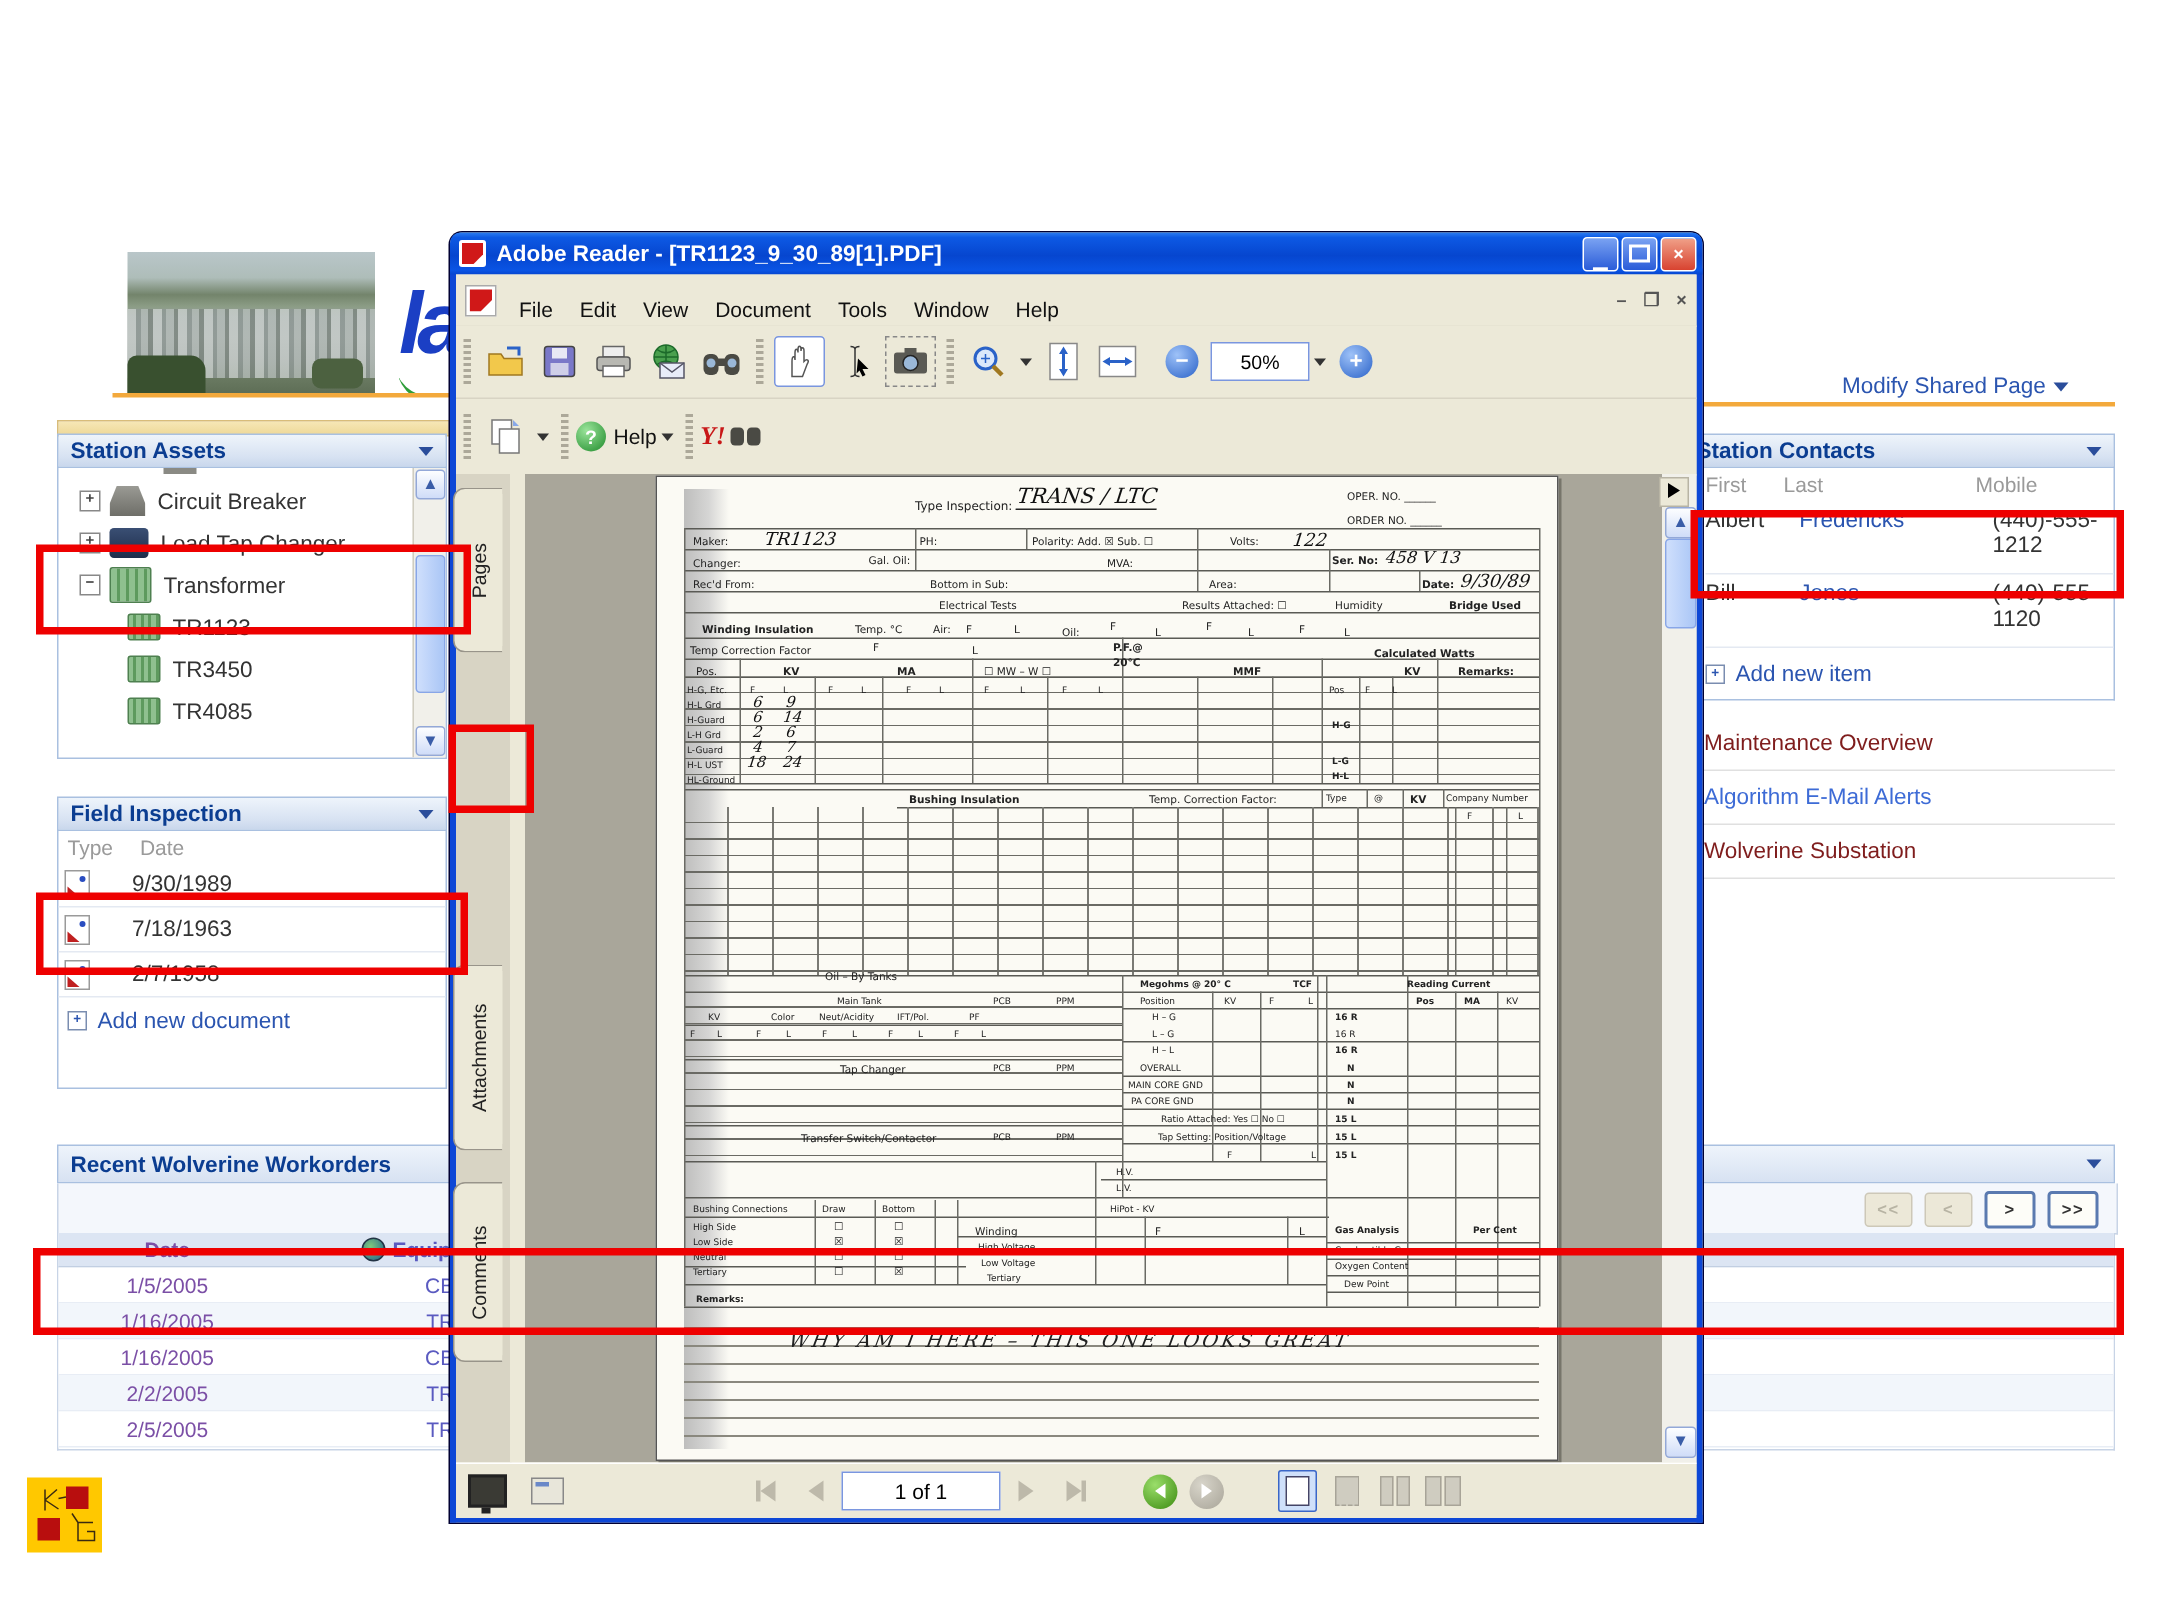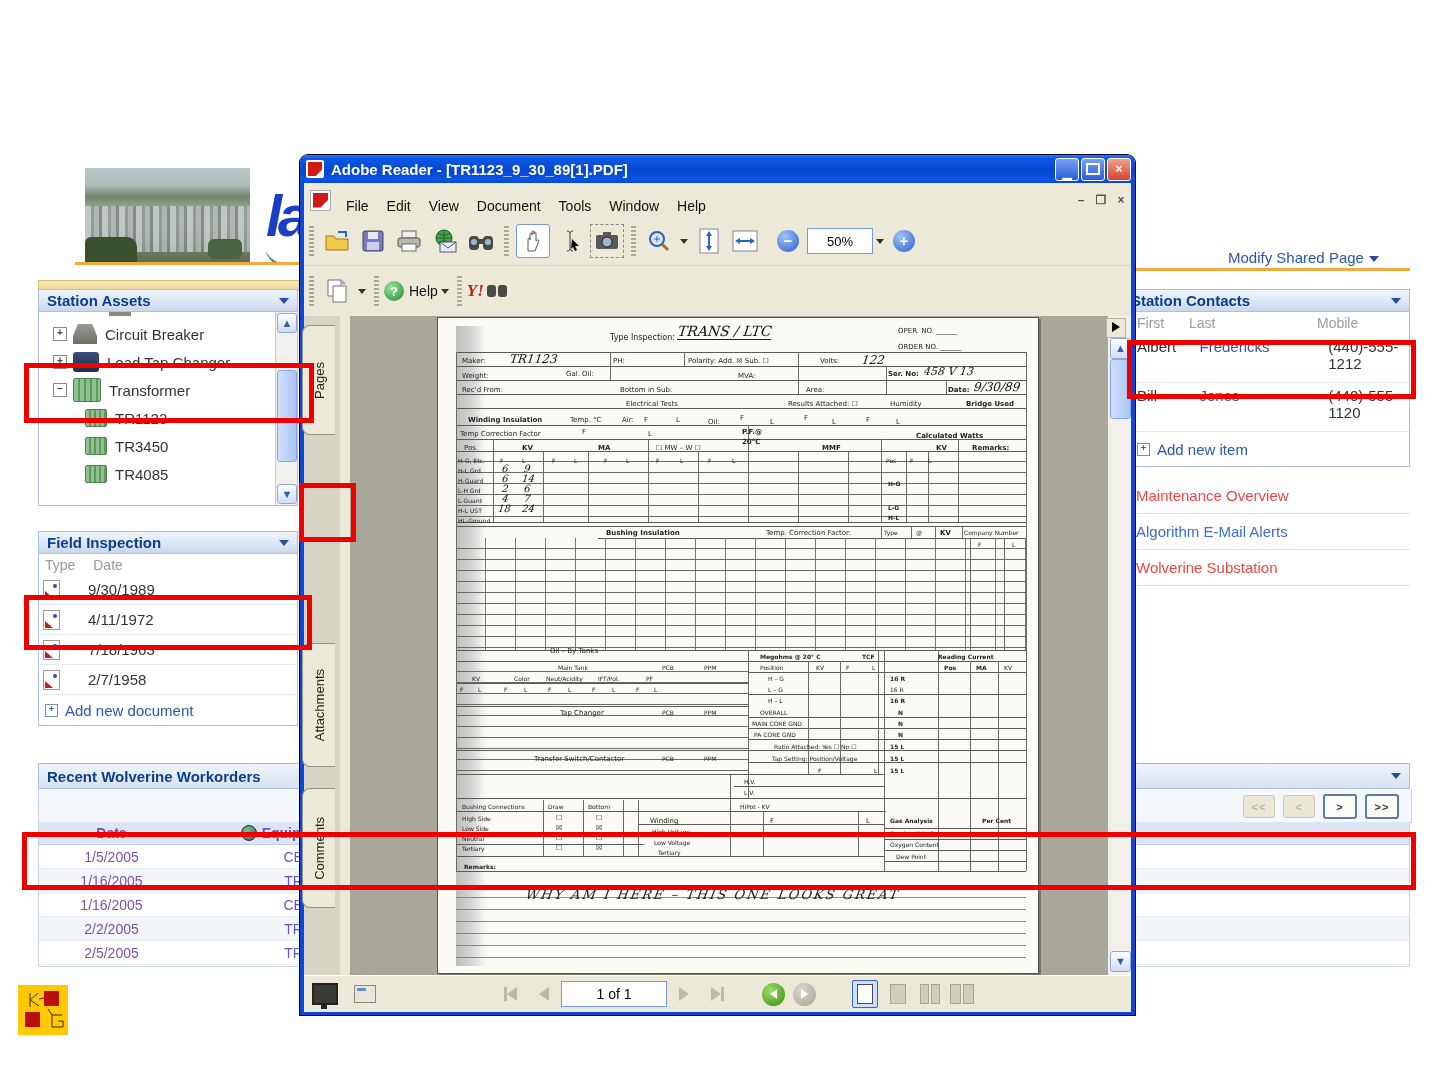--- a/index.html
+++ b/index.html
@@ -59,21 +59,21 @@
      display:inline-flex;align-items:center;justify-content:center;margin-left:8px;letter-spacing:1px;}
   .pager-on{background:#fdfdf8;border:2px solid #5a7ab0;color:#333;}
   .pager-off{background:#ece8d8;border:1px solid #cdc8b8;color:#b8b4a4;}
   
   .ct-cols{display:flex;color:#9a9a9a;font-size:14px;height:22px;align-items:center;}
   .ct-row{display:flex;font-size:15px;border-bottom:1px solid #e4e9f2;padding:4px 0 10px 0;gap:20px;}
   .ct-first{width:50px;color:#333;}
   .ct-last{width:128px;color:#2b55b0;}
   .ct-mobile{width:95px;color:#333;}
   .url-item{font-size:15px;padding:9px 0;border-bottom:1px solid #e0e0e0;}
-  .url-visited{color:#ef4444;}
+  .url-visited{color:#7f1d1d;}
   .url-new{color:#3d6bd6;}
   .url-hd{color:#9a9a9a;font-size:14px;padding:4px 0;border-bottom:1px solid #e0e0e0;}
   
   #adobe{left:300px;top:155px;width:835px;height:860px;
      border-radius:8px 8px 0 0;
      box-shadow:0 0 0 1px #003;
      background:#ece9d8;}
   .win-border{position:absolute;background:#0d47d6;}
   .titlebar{position:absolute;left:0;top:0;width:835px;height:28px;border-radius:7px 7px 0 0;
      background:linear-gradient(180deg,#2a7cf0 0%,#0d59e4 12%,#0646cf 55%,#0a54e4 90%,#0646cf 100%);
@@ -225,24 +225,20 @@
   </div>
   <div class="abs panel-bd" style="left:38px;top:554px;width:260px;height:172px;">
     <div class="fi-head" style="padding:3px 0 2px 6px;">
       <span>Type</span>
       <span style="margin-left:14px;">Date</span>
     </div>
     <div id="fi-rows">
         <div class="fi-row">
           <div class="doc-icon"></div>
           <div style="margin-left: 18px;">9/30/1989</div>
-        </div>
-        <div class="fi-row">
-          <div class="doc-icon"></div>
-          <div style="margin-left: 18px;">4/11/1972</div>
         </div>
         <div class="fi-row">
           <div class="doc-icon"></div>
           <div style="margin-left: 18px;">7/18/1963</div>
         </div>
         <div class="fi-row">
           <div class="doc-icon"></div>
           <div style="margin-left: 18px;">2/7/1958</div>
         </div>
       </div>
@@ -585,22 +581,22 @@
           <div class="ft " style="left: 172px; top: 16px; font-size: 8px;">Type Inspection:</div>
           <div class="ft hw u" style="left: 240px; top: 6px; font-size: 14px;">TRANS / LTC</div>
           <div class="ft " style="left: 460px; top: 10px; font-size: 7px;">OPER. NO. ______</div>
           <div class="ft " style="left: 460px; top: 26px; font-size: 7px;">ORDER NO. ______</div>
           <div class="ft " style="left: 24px; top: 40px; font-size: 7px;">Maker:</div>
           <div class="ft hw" style="left: 72px; top: 35px; font-size: 12px;">TR1123</div>
           <div class="ft " style="left: 175px; top: 40px; font-size: 7px;">PH:</div>
           <div class="ft " style="left: 250px; top: 40px; font-size: 7px;">Polarity: Add. ☒  Sub. ☐</div>
           <div class="ft " style="left: 382px; top: 40px; font-size: 7px;">Volts:</div>
           <div class="ft hw" style="left: 424px; top: 36px; font-size: 12px;">122</div>
-          <div class="ft " style="left: 24px; top: 55px; font-size: 7px;">Weight:</div>
-          <div class="ft " style="left: 128px; top: 53px; font-size: 7px;">Gal. Oil:</div>
+          <div class="ft " style="left: 24px; top: 55px; font-size: 7px;">Changer:</div>
+          <div class="ft " style="left: 141px; top: 53px; font-size: 7px;">Gal. Oil:</div>
           <div class="ft " style="left: 300px; top: 55px; font-size: 7px;">MVA:</div>
           <div class="ft b" style="left: 450px; top: 53px; font-size: 7px;">Ser. No:</div>
           <div class="ft hw" style="left: 486px; top: 48px; font-size: 11px;">458 V 13</div>
           <div class="ft " style="left: 24px; top: 69px; font-size: 7px;">Rec'd From:</div>
           <div class="ft " style="left: 182px; top: 69px; font-size: 7px;">Bottom in Sub:</div>
           <div class="ft " style="left: 368px; top: 69px; font-size: 7px;">Area:</div>
           <div class="ft b" style="left: 510px; top: 69px; font-size: 7px;">Date:</div>
           <div class="ft hw" style="left: 536px; top: 63px; font-size: 12px;">9/30/89</div>
           <div class="ft " style="left: 188px; top: 83px; font-size: 7px;">Electrical Tests</div>
           <div class="ft " style="left: 350px; top: 83px; font-size: 7px;">Results Attached: ☐</div>

